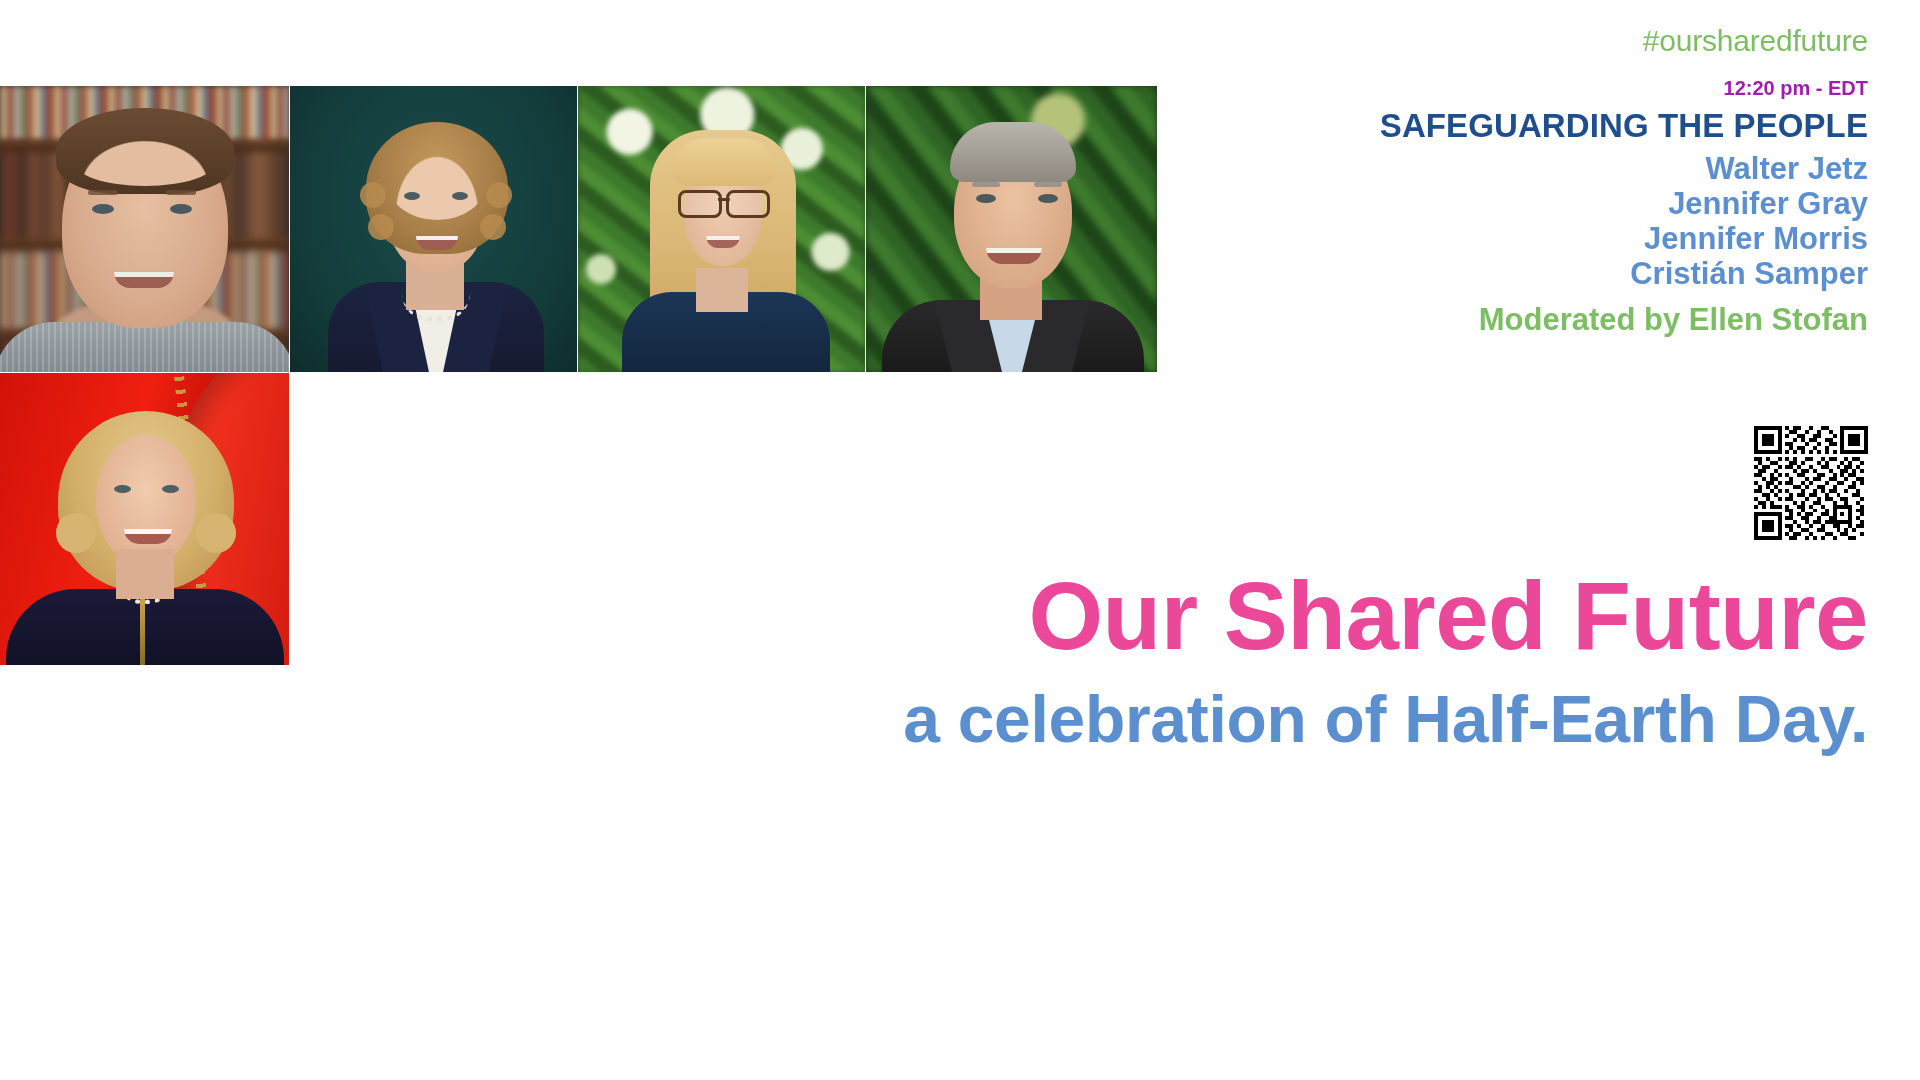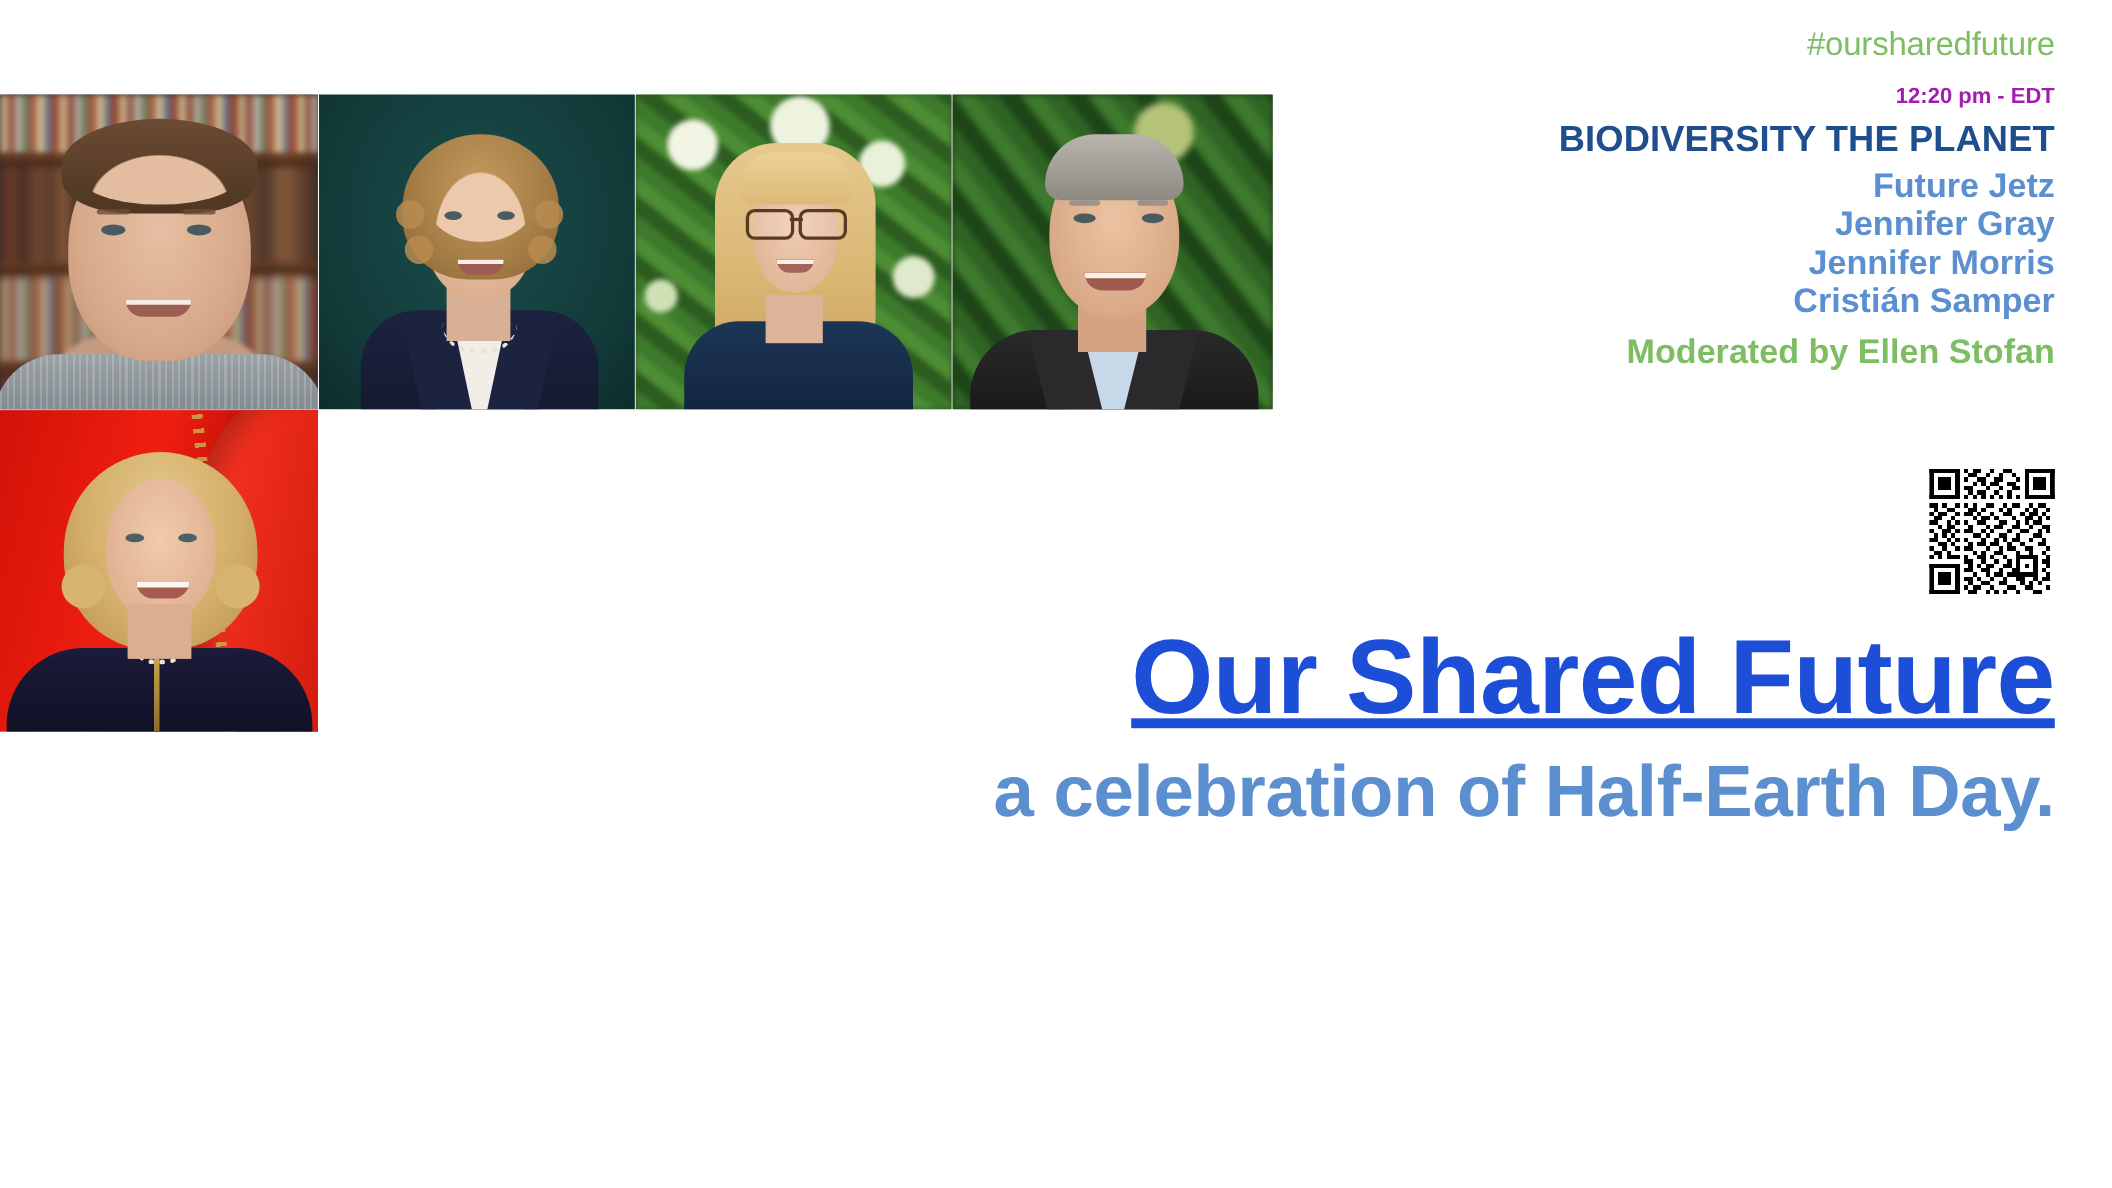--- a/index.html
+++ b/index.html
@@ -364,27 +364,26 @@
 
   
   #headline-block {
     position: absolute;
     right: 52px;
     top: 568px;
     width: 1200px;
     text-align: right;
   }
   #headline {
-    color: #1d4ed8;
+    color: #ec4899;
     font-size: 96px;
     font-weight: bold;
     line-height: 1.0;
     letter-spacing: -.5px;
     font-stretch: condensed;
-    text-decoration: underline;
   }
   #subheadline {
     color: #5b8fd0;
     font-size: 66px;
     font-weight: bold;
     line-height: 1.0;
     margin-top: 22px;
     letter-spacing: -.3px;
     font-stretch: condensed;
   }
@@ -492,25 +491,25 @@
 
 </div>
 
 <div id="right-column">
 
   <div id="hashtag">#oursharedfuture</div>
 
   <div id="session-time">12:20 pm - EDT</div>
 
   <div id="session-title">
-    <div>BIODIVERSITY THE PLANET</div>
+    <div>SAFEGUARDING THE PEOPLE</div>
   </div>
 
   <div id="speaker-list">
-    <div class="speaker-name">Future Jetz</div>
+    <div class="speaker-name">Walter Jetz</div>
     <div class="speaker-name">Jennifer Gray</div>
     <div class="speaker-name">Jennifer Morris</div>
     <div class="speaker-name">Cristián Samper</div>
     <div id="moderator">Moderated by Ellen Stofan</div>
   </div>
 
 </div>
 
 <div id="qr-wrap">
   <svg viewBox="0 0 29 29" shape-rendering="crispEdges" aria-hidden="true">

